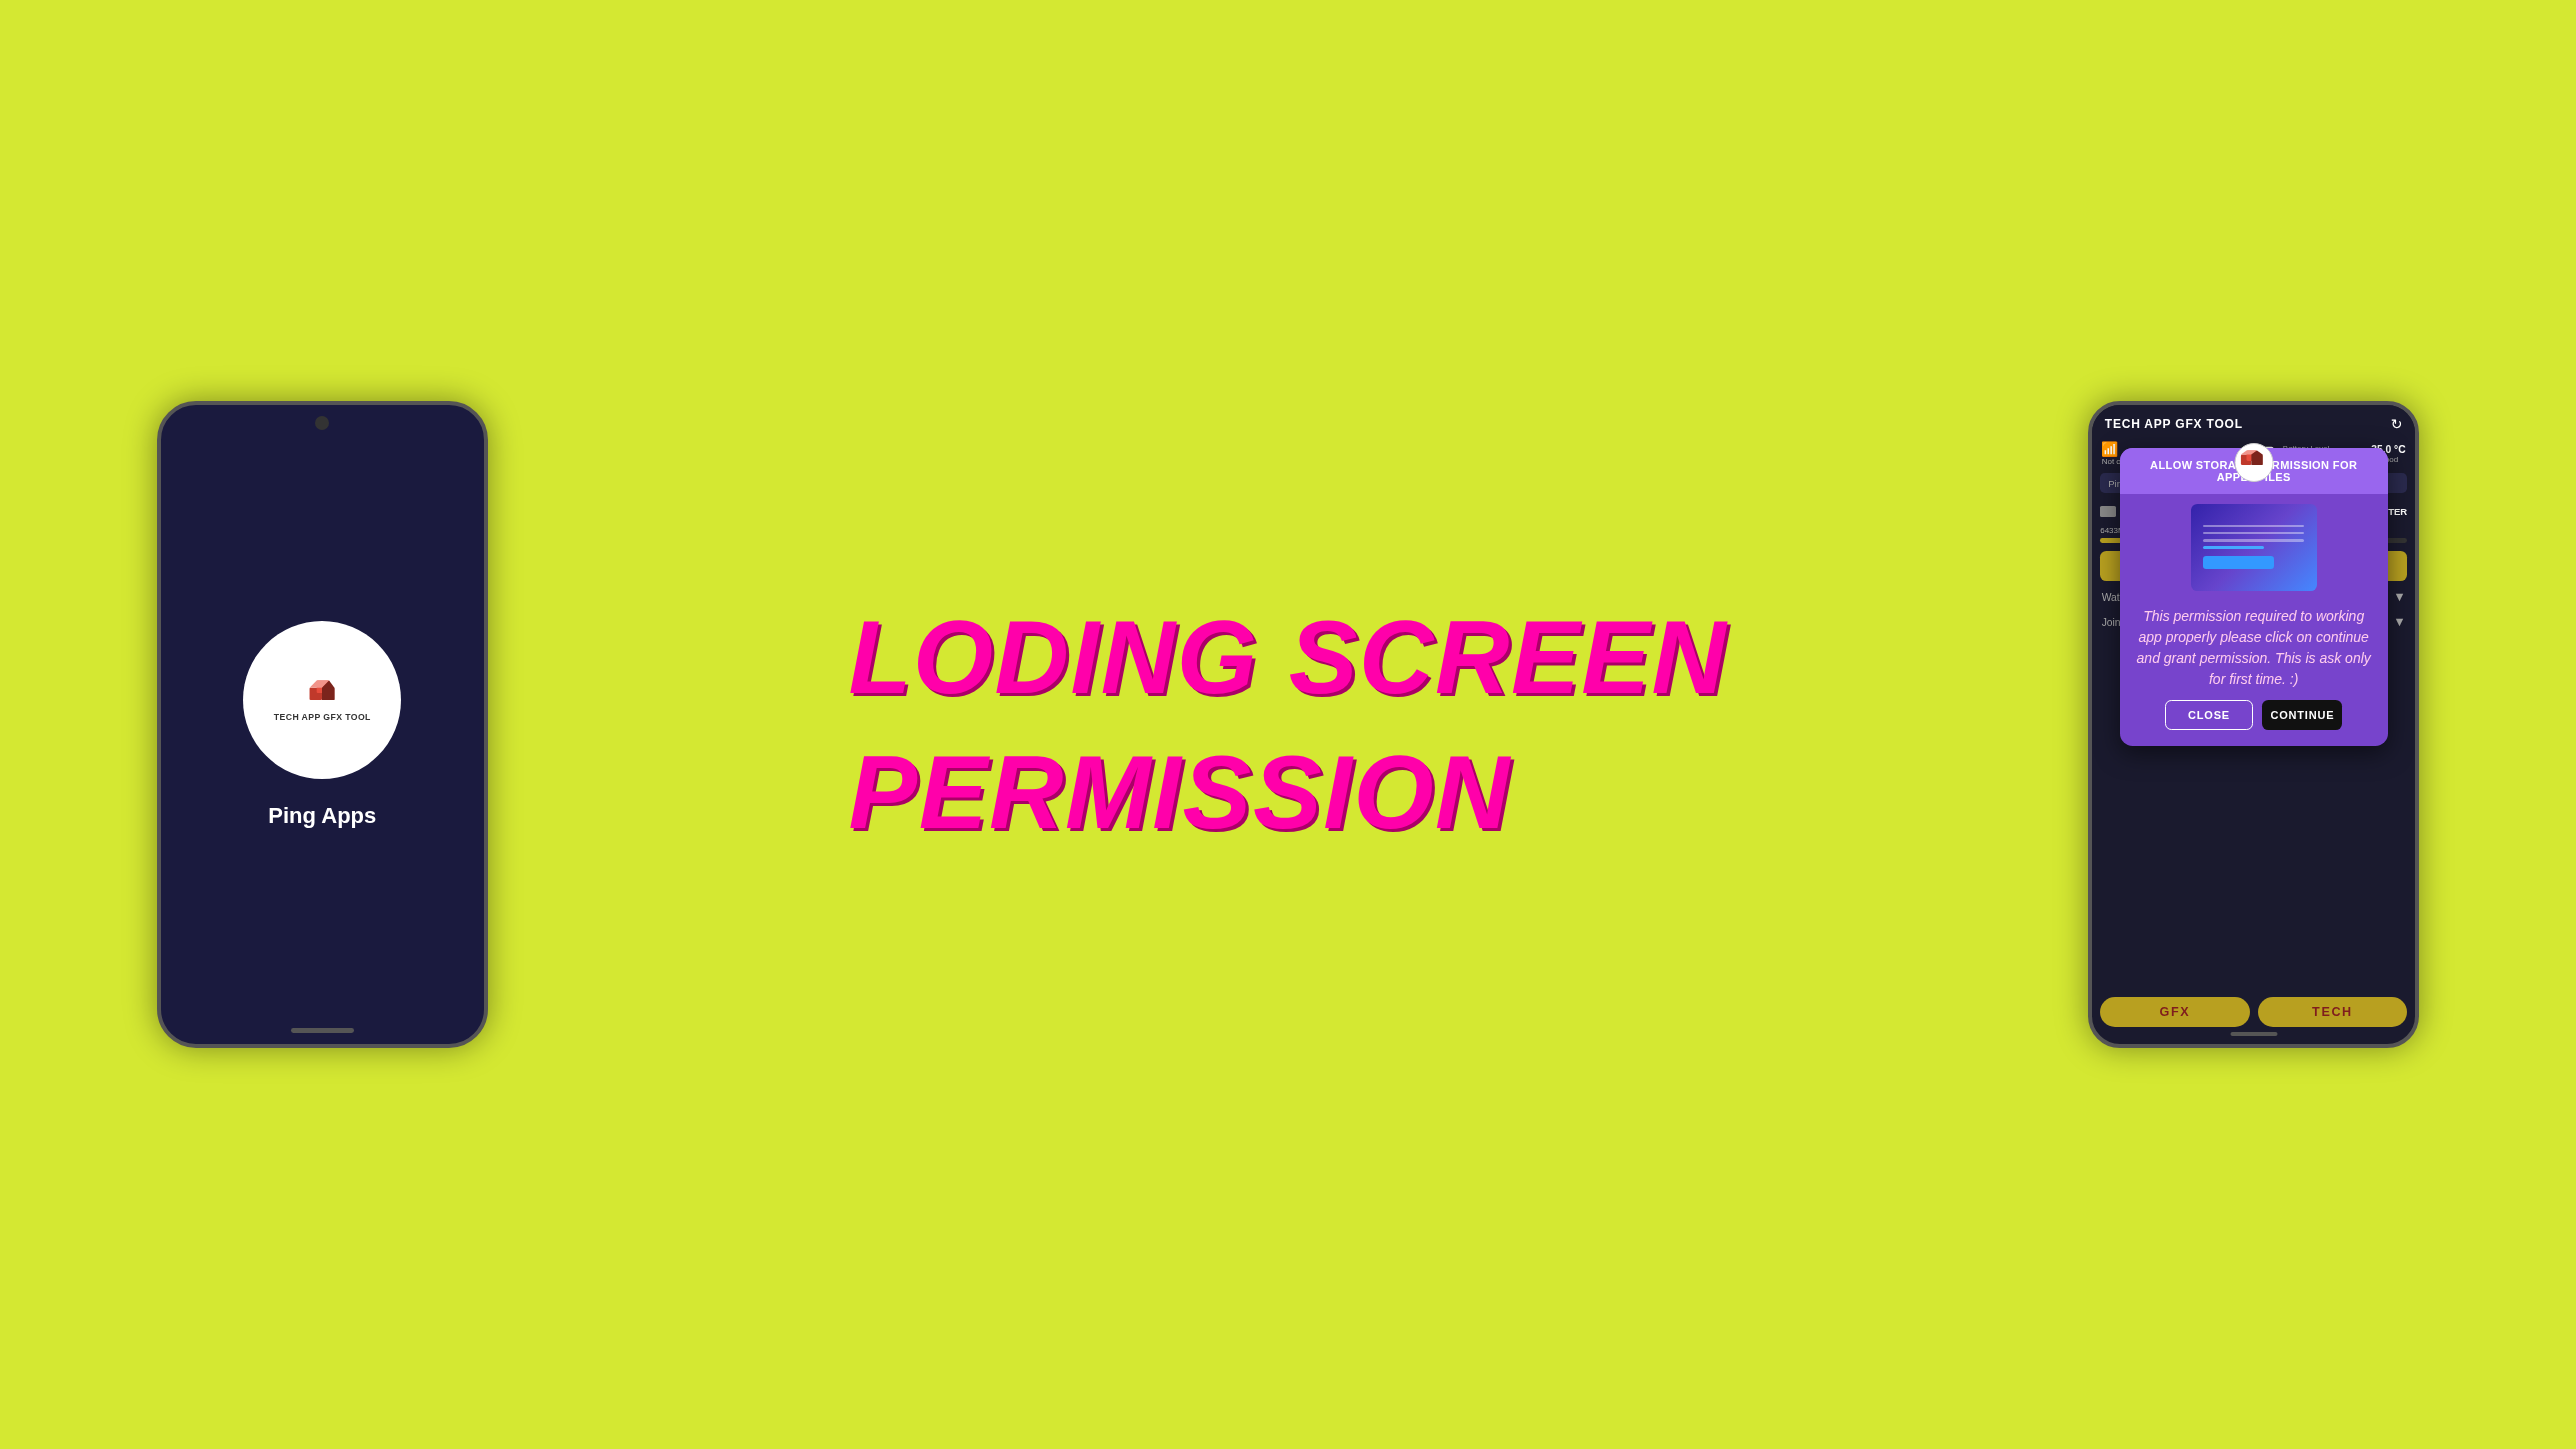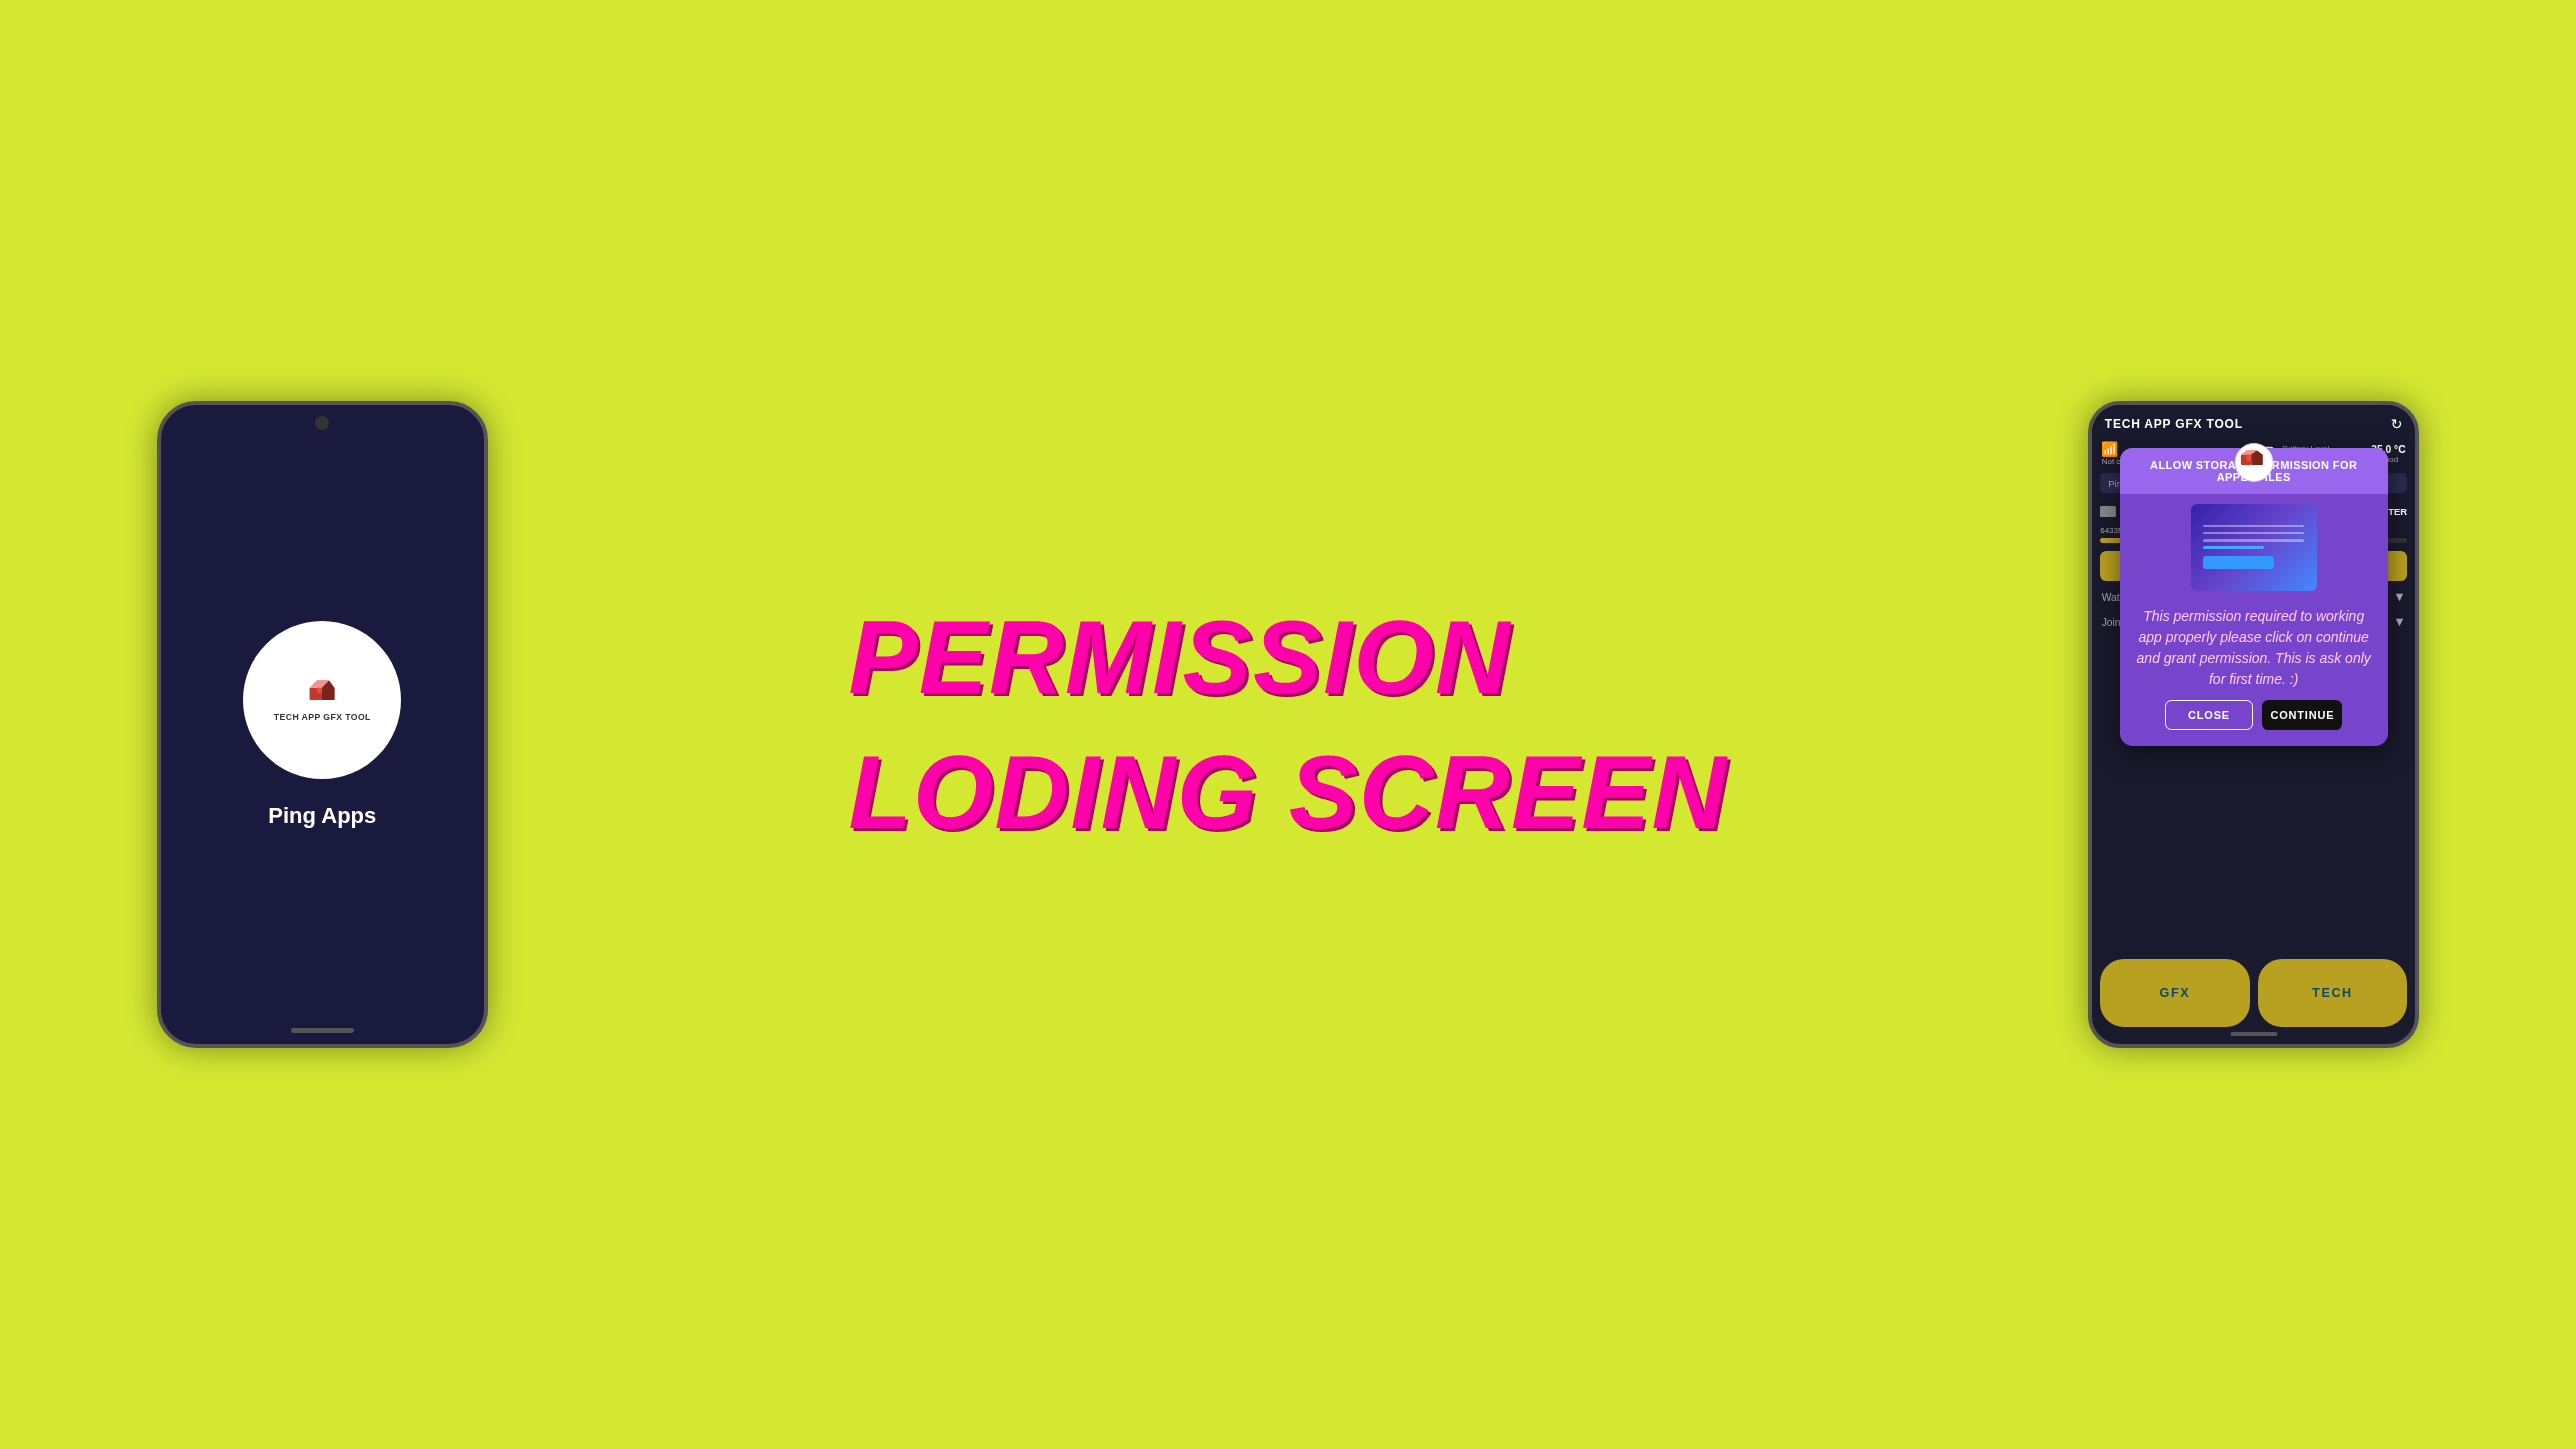--- a/index.html
+++ b/index.html
@@ -345,26 +345,26 @@
       position: absolute;
       bottom: 17.4px;
       left: 8px;
       right: 8px;
       display: flex;
       gap: 8px;
     }
     .nav-btn {
       flex: 1;
       background: #b8a020;
-      color: #0c4a6e;
+      color: #7f1d1d;
       font-weight: bold;
       font-size: 12.6px;
       border: none;
       border-radius: 24px;
-      padding: 27px 0;
+      padding: 8px 0;
       letter-spacing: 1.6px;
       cursor: pointer;
     }
 
     
     .ram-bar-container {
       margin: 0 8px 4.7px;
       height: 4.7px;
       background: #333;
       border-radius: 2.4px;
@@ -399,22 +399,22 @@
       <polygon points="10,30 30,10 65,10 45,30" fill="#f1948a"></polygon>
       <polygon points="45,30 65,10 80,30 80,65 45,65" fill="#7b241c"></polygon>
     </svg>
     <div class="app-logo-text">TECH APP GFX TOOL</div>
   </div>
   <div class="app-name">Ping Apps</div>
   <div class="home-bar"></div>
 </div>
 
 <div class="center-text">
+  <div class="big-text">LODING SCREEN</div>
   <div class="big-text">PERMISSION</div>
-  <div class="big-text">LODING SCREEN</div>
 </div>
 
 <div class="phone-right">
 
   <div class="avatar-circle">
     <svg viewBox="0 0 40 40" width="28" height="28">
       <rect x="2" y="8" width="15" height="15" fill="#c0392b" rx="2"></rect>
       <rect x="10" y="2" width="15" height="15" fill="#e74c3c" rx="2"></rect>
       <rect x="18" y="8" width="15" height="15" fill="#922b21" rx="2"></rect>
       <polygon points="2,8 10,2 25,2 17,8" fill="#f1948a"></polygon>

